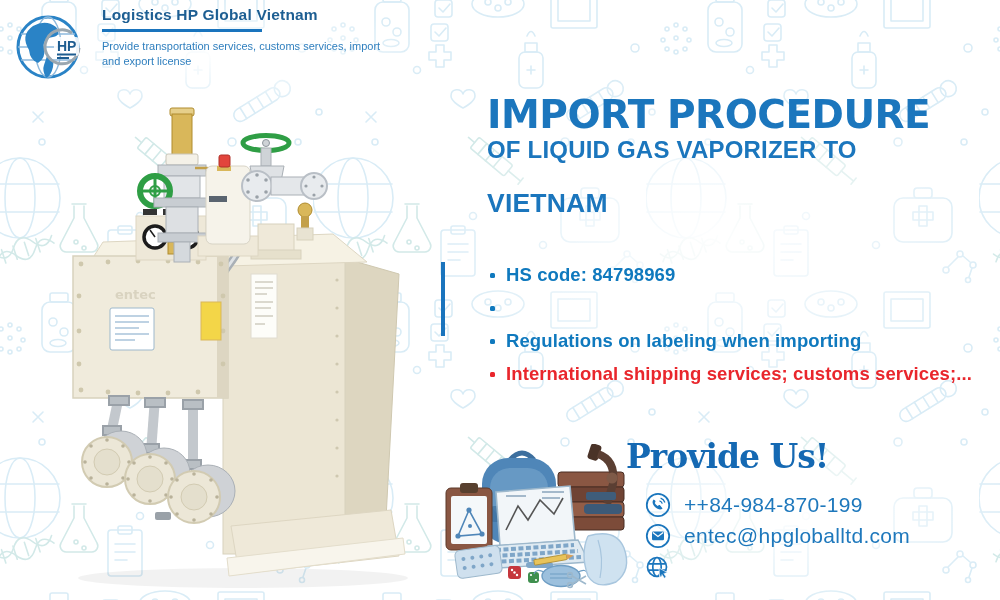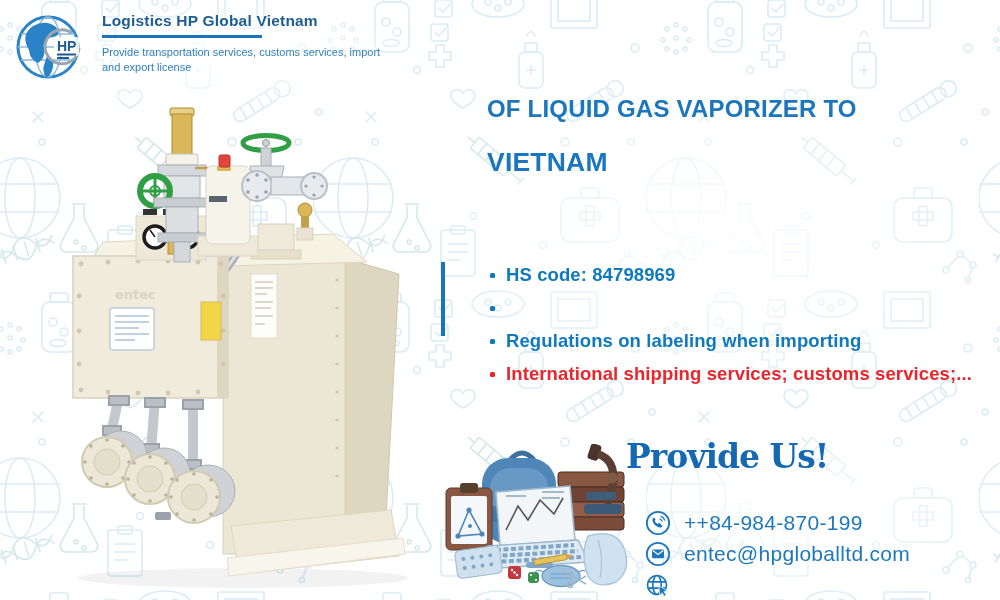--- a/index.html
+++ b/index.html
@@ -4,21 +4,21 @@
 <style>
   html,body{margin:0;padding:0;}
   .canvas{position:relative;width:1000px;height:600px;background:#ffffff;overflow:hidden;
           font-family:"Liberation Sans",sans-serif;}
   .bg{position:absolute;left:0;top:0;}
   .fade{position:absolute;background:radial-gradient(closest-side,rgba(255,255,255,.95),rgba(255,255,255,0));}
 
   
   .header{position:absolute;left:12px;top:6px;display:flex;gap:12px;}
   .logo{width:78px;height:82px;flex:none;}
-  .header-text{margin-top:6px;}
+  .header-text{}
   .company-name{font-size:15.5px;font-weight:bold;color:#1d5e92;letter-spacing:.2px;}
   .header-rule{width:160px;height:3px;background:#1a74bd;margin:5px 0 7px 0;}
   .tagline{width:288px;font-size:11px;line-height:1.33;color:#2f7fbe;}
 
   
   .equipment{position:absolute;left:33px;top:96px;}
   .illustration{position:absolute;left:430px;top:444px;}
 
   
   .titleblock{position:absolute;left:487px;top:95px;color:#1b76bd;}
@@ -30,21 +30,21 @@
   .vline{position:absolute;left:441px;top:262px;width:4px;height:74px;background:#1a74bd;}
   .bullets{position:absolute;left:486px;top:260px;margin:4px;padding:0;list-style:none;}
   .bullets li{display:flex;align-items:center;height:22px;margin-bottom:11px;
               font-size:18.5px;font-weight:bold;color:#0f79be;letter-spacing:.1px;}
   .bullets li .dot{width:5px;height:5px;border-radius:1.5px;background:currentColor;margin-right:11px;flex:none;}
   .bullets li.red{color:#e9262c;}
 
   
   .contact-heading{position:absolute;left:626px;top:437px;font-family:"DejaVu Serif",serif;
                    font-size:33px;font-weight:bold;letter-spacing:-1px;color:#1569b3;}
-  .contact-rows{position:absolute;left:645px;top:507px;}
+  .contact-rows{position:absolute;left:645px;top:489px;}
   .contact-row{display:flex;align-items:center;height:31.5px;}
   .contact-row .cicon{width:26px;height:26px;margin-right:13px;flex:none;}
   .contact-row .cval{font-size:21px;color:#1e78bc;letter-spacing:.3px;}
 </style>
 </head>
 <body>
 
 <div class="canvas">
 
   <svg class="bg" width="1000" height="600" viewBox="0 0 1000 600">
@@ -347,20 +347,21 @@
           <circle cx="161" cy="424" r="1.8"></circle>
           <circle cx="144" cy="418" r="1.8"></circle>
           <circle cx="138" cy="401" r="1.8"></circle>
           <circle cx="144" cy="384" r="1.8"></circle>
         </g>
       <rect x="122" y="416" width="16" height="8" fill="#9aa1a8" rx="2"></rect>
     </g>
   </svg>
 
   <section class="titleblock">
+    <div class="title-l1">IMPORT PROCEDURE</div>
     <div class="title-l2"><span>OF LIQUID GAS VAPORIZER </span><b>TO</b></div>
     <div class="title-l3">VIETNAM</div>
   </section>
 
   <div class="vline"></div>
   <ul class="bullets">
     <li>
         <span class="dot"></span>
         <span>HS code: 84798969</span>
       </li>

